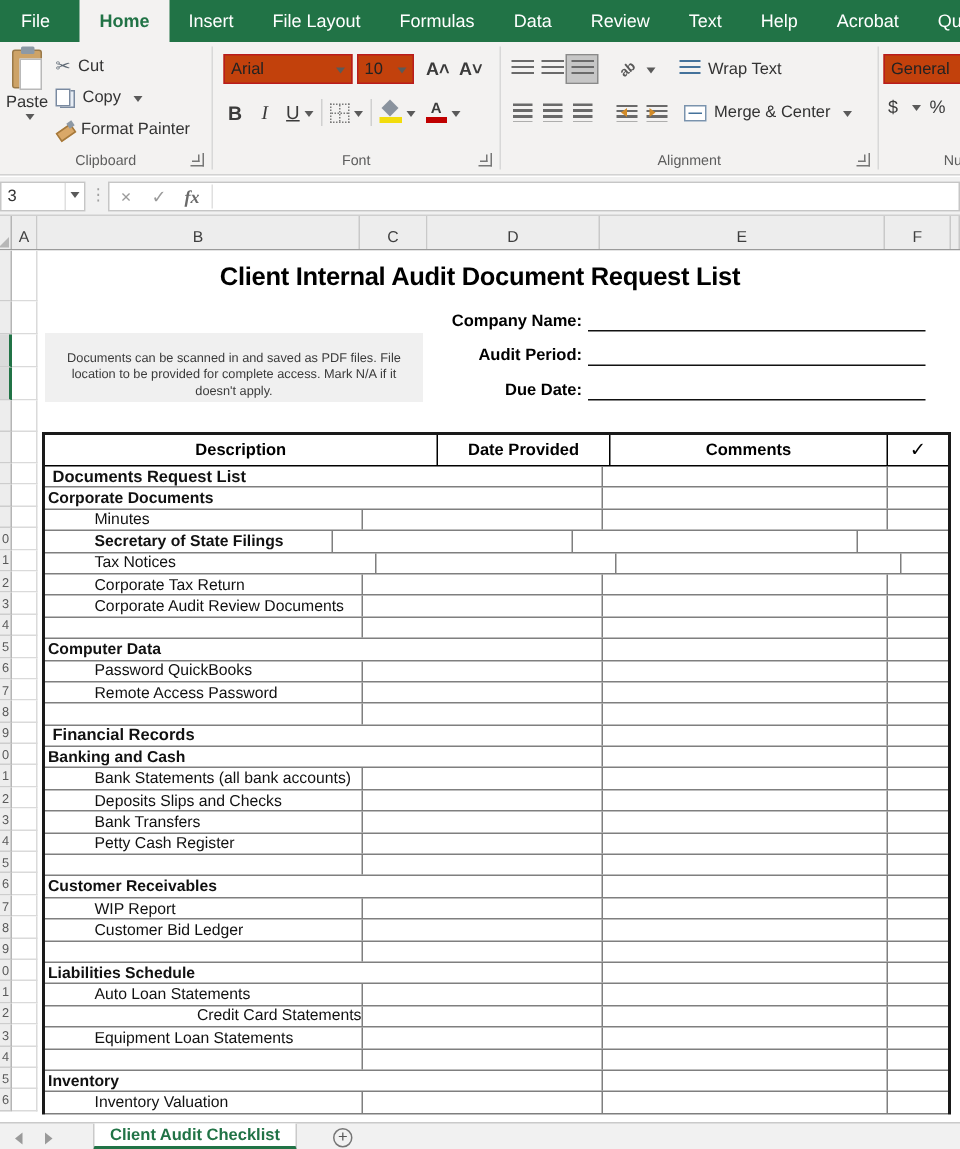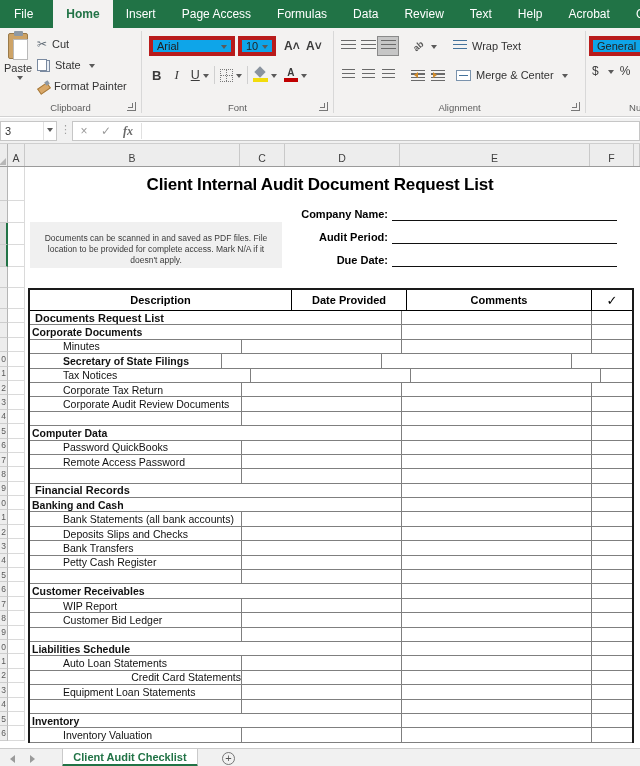--- a/index.html
+++ b/index.html
@@ -39,21 +39,21 @@
     font-size:11px; color:#333; white-space:nowrap; }
   .cut-icon { color:#5f6a75; font-size:12px; }
   .copy-icon { position:relative; width:13px; height:13px; display:inline-block; }
   .copy-icon::after { content:""; position:absolute; left:0; top:0; width:8px; height:10px; background:#fff; border:1px solid #7a8aa0; }
   .copy-icon::before { content:""; position:absolute; right:0; bottom:0; width:8px; height:10px; background:#e8eef5; border:1px solid #7a8aa0; }
   .fp-icon { width:12px; height:12px; position:relative; display:inline-block; }
   .fp-icon::before { content:""; position:absolute; left:1px; top:5px; width:10px; height:5px; background:#d9a868; transform:rotate(-35deg); border:1px solid #a5793c; }
   .fp-icon::after { content:""; position:absolute; right:0; top:1px; width:4px; height:4px; background:#8d99a5; transform:rotate(-35deg); }
 
   
-  .combo { position:absolute; background:#0ea5e9; border:4px solid #b91c1c; height:20px;
+  .combo { position:absolute; background:#c2410c; border:1px solid #b91c1c; height:20px;
     font-size:11px; color:#222; display:flex; align-items:center; padding:0 4px; }
   .combo .dd { margin-left:auto; }
   .fontsize-icons { position:absolute; font-size:12px; color:#3b3b3b; font-weight:bold; }
   .fg-row2 { position:absolute; top:36px; left:0; right:0; height:22px; display:flex; align-items:center; }
   .btn-b { font-weight:bold; font-size:13px; color:#3b3b3b; }
   .btn-i { font-style:italic; font-family:"Liberation Serif",serif; font-size:13px; color:#3b3b3b; }
   .btn-u { font-size:12.5px; color:#3b3b3b; text-decoration:underline; }
   .vsep { width:1px; height:18px; background:#d0d0d0; margin:0 5px; }
   .borders-icon { width:13px; height:13px; border:1px dotted #7a7a7a; position:relative; display:inline-block; }
   .borders-icon::before { content:""; position:absolute; left:0; right:0; top:5px; border-top:1px dotted #7a7a7a; }
@@ -161,21 +161,21 @@
 </style>
 </head>
 <body>
 
 <div id="app">
 
   <div class="tabbar">
       <div class="rtab">File</div>
       <div class="rtab active">Home</div>
       <div class="rtab">Insert</div>
-      <div class="rtab">Page Access</div>
+      <div class="rtab">File Layout</div>
       <div class="rtab">Formulas</div>
       <div class="rtab">Data</div>
       <div class="rtab">Review</div>
       <div class="rtab">Text</div>
       <div class="rtab">Help</div>
       <div class="rtab">Acrobat</div>
       <div class="rtab">QuickBooks</div>
     </div>
 
   <div class="ribbon">
@@ -185,21 +185,21 @@
         <span class="paste-icon"></span>
         <span class="paste-label">Paste</span>
         <span class="dd"></span>
       </div>
       <div class="small-btn" style="top:8px;">
         <span class="cut-icon">✂</span>
         <span>Cut</span>
       </div>
       <div class="small-btn" style="top:29px;">
         <span class="copy-icon"></span>
-        <span>State</span>
+        <span>Copy</span>
         <span class="dd"></span>
       </div>
       <div class="small-btn" style="top:50px;">
         <span class="fp-icon"></span>
         <span>Format Painter</span>
       </div>
       <div class="grp-label">Clipboard</div>
       <div class="launcher"></div>
     </div>
     <div class="grp-sep" style="left:141px;"></div>

